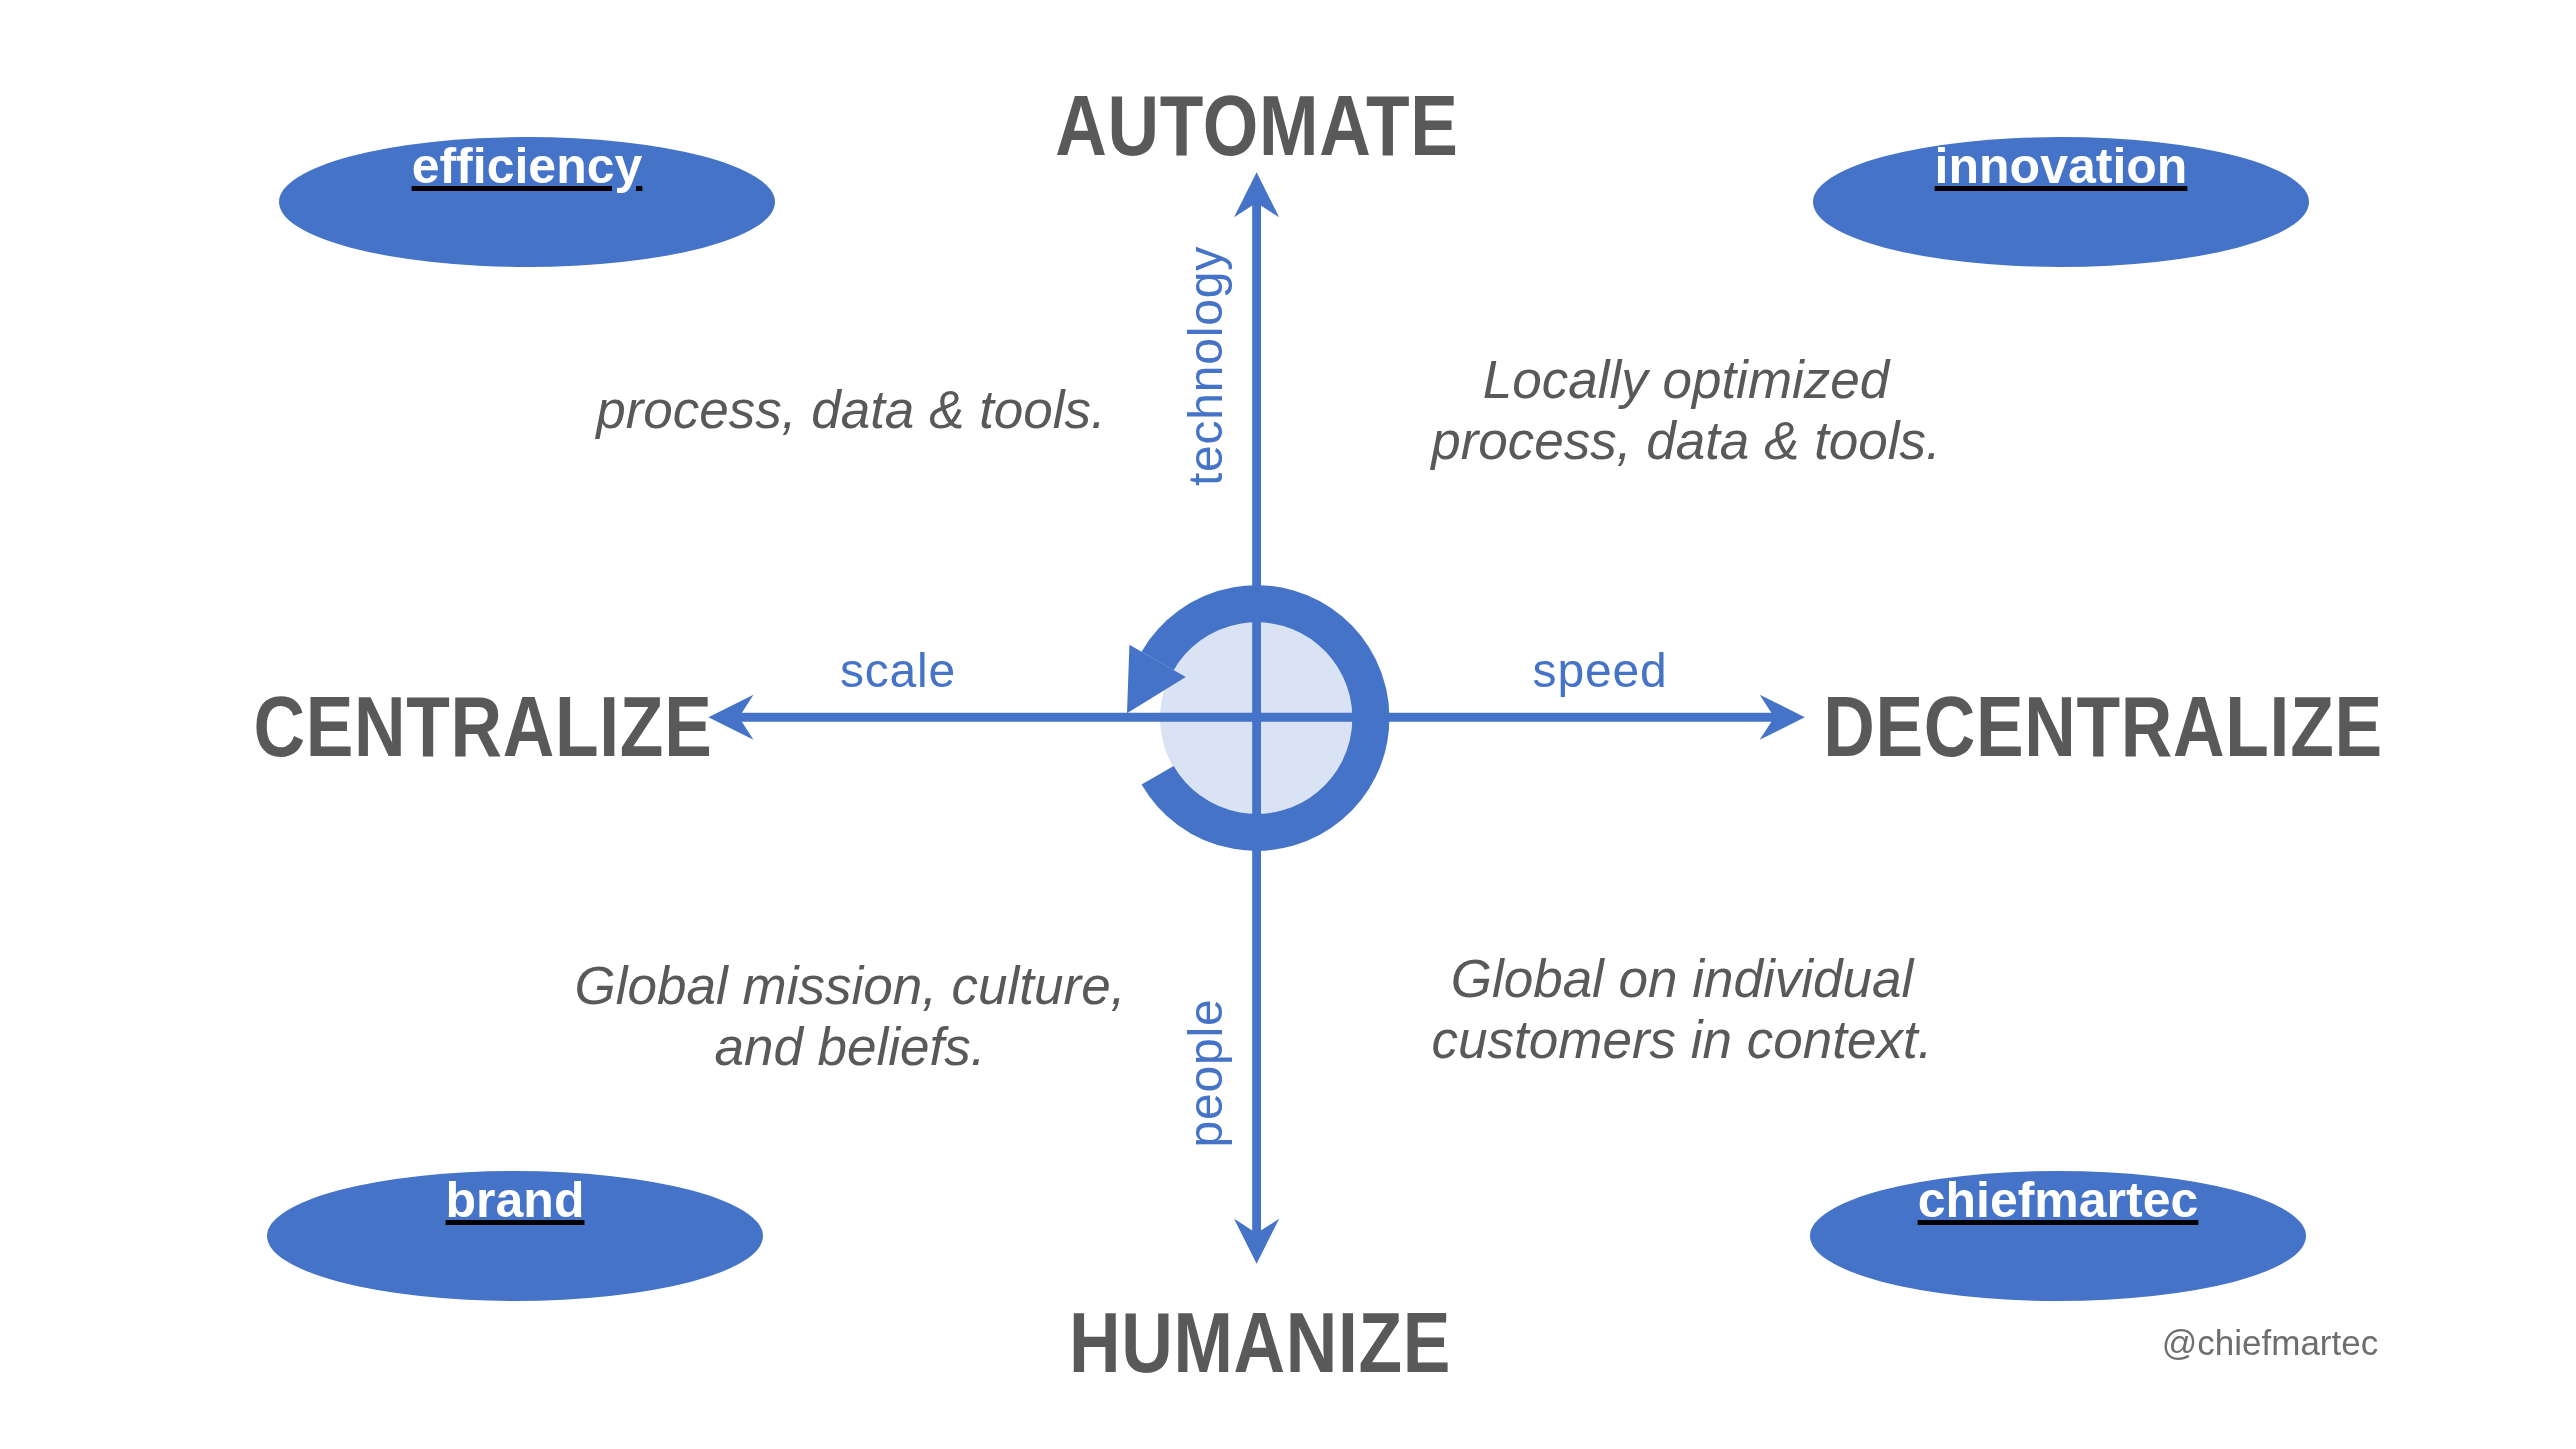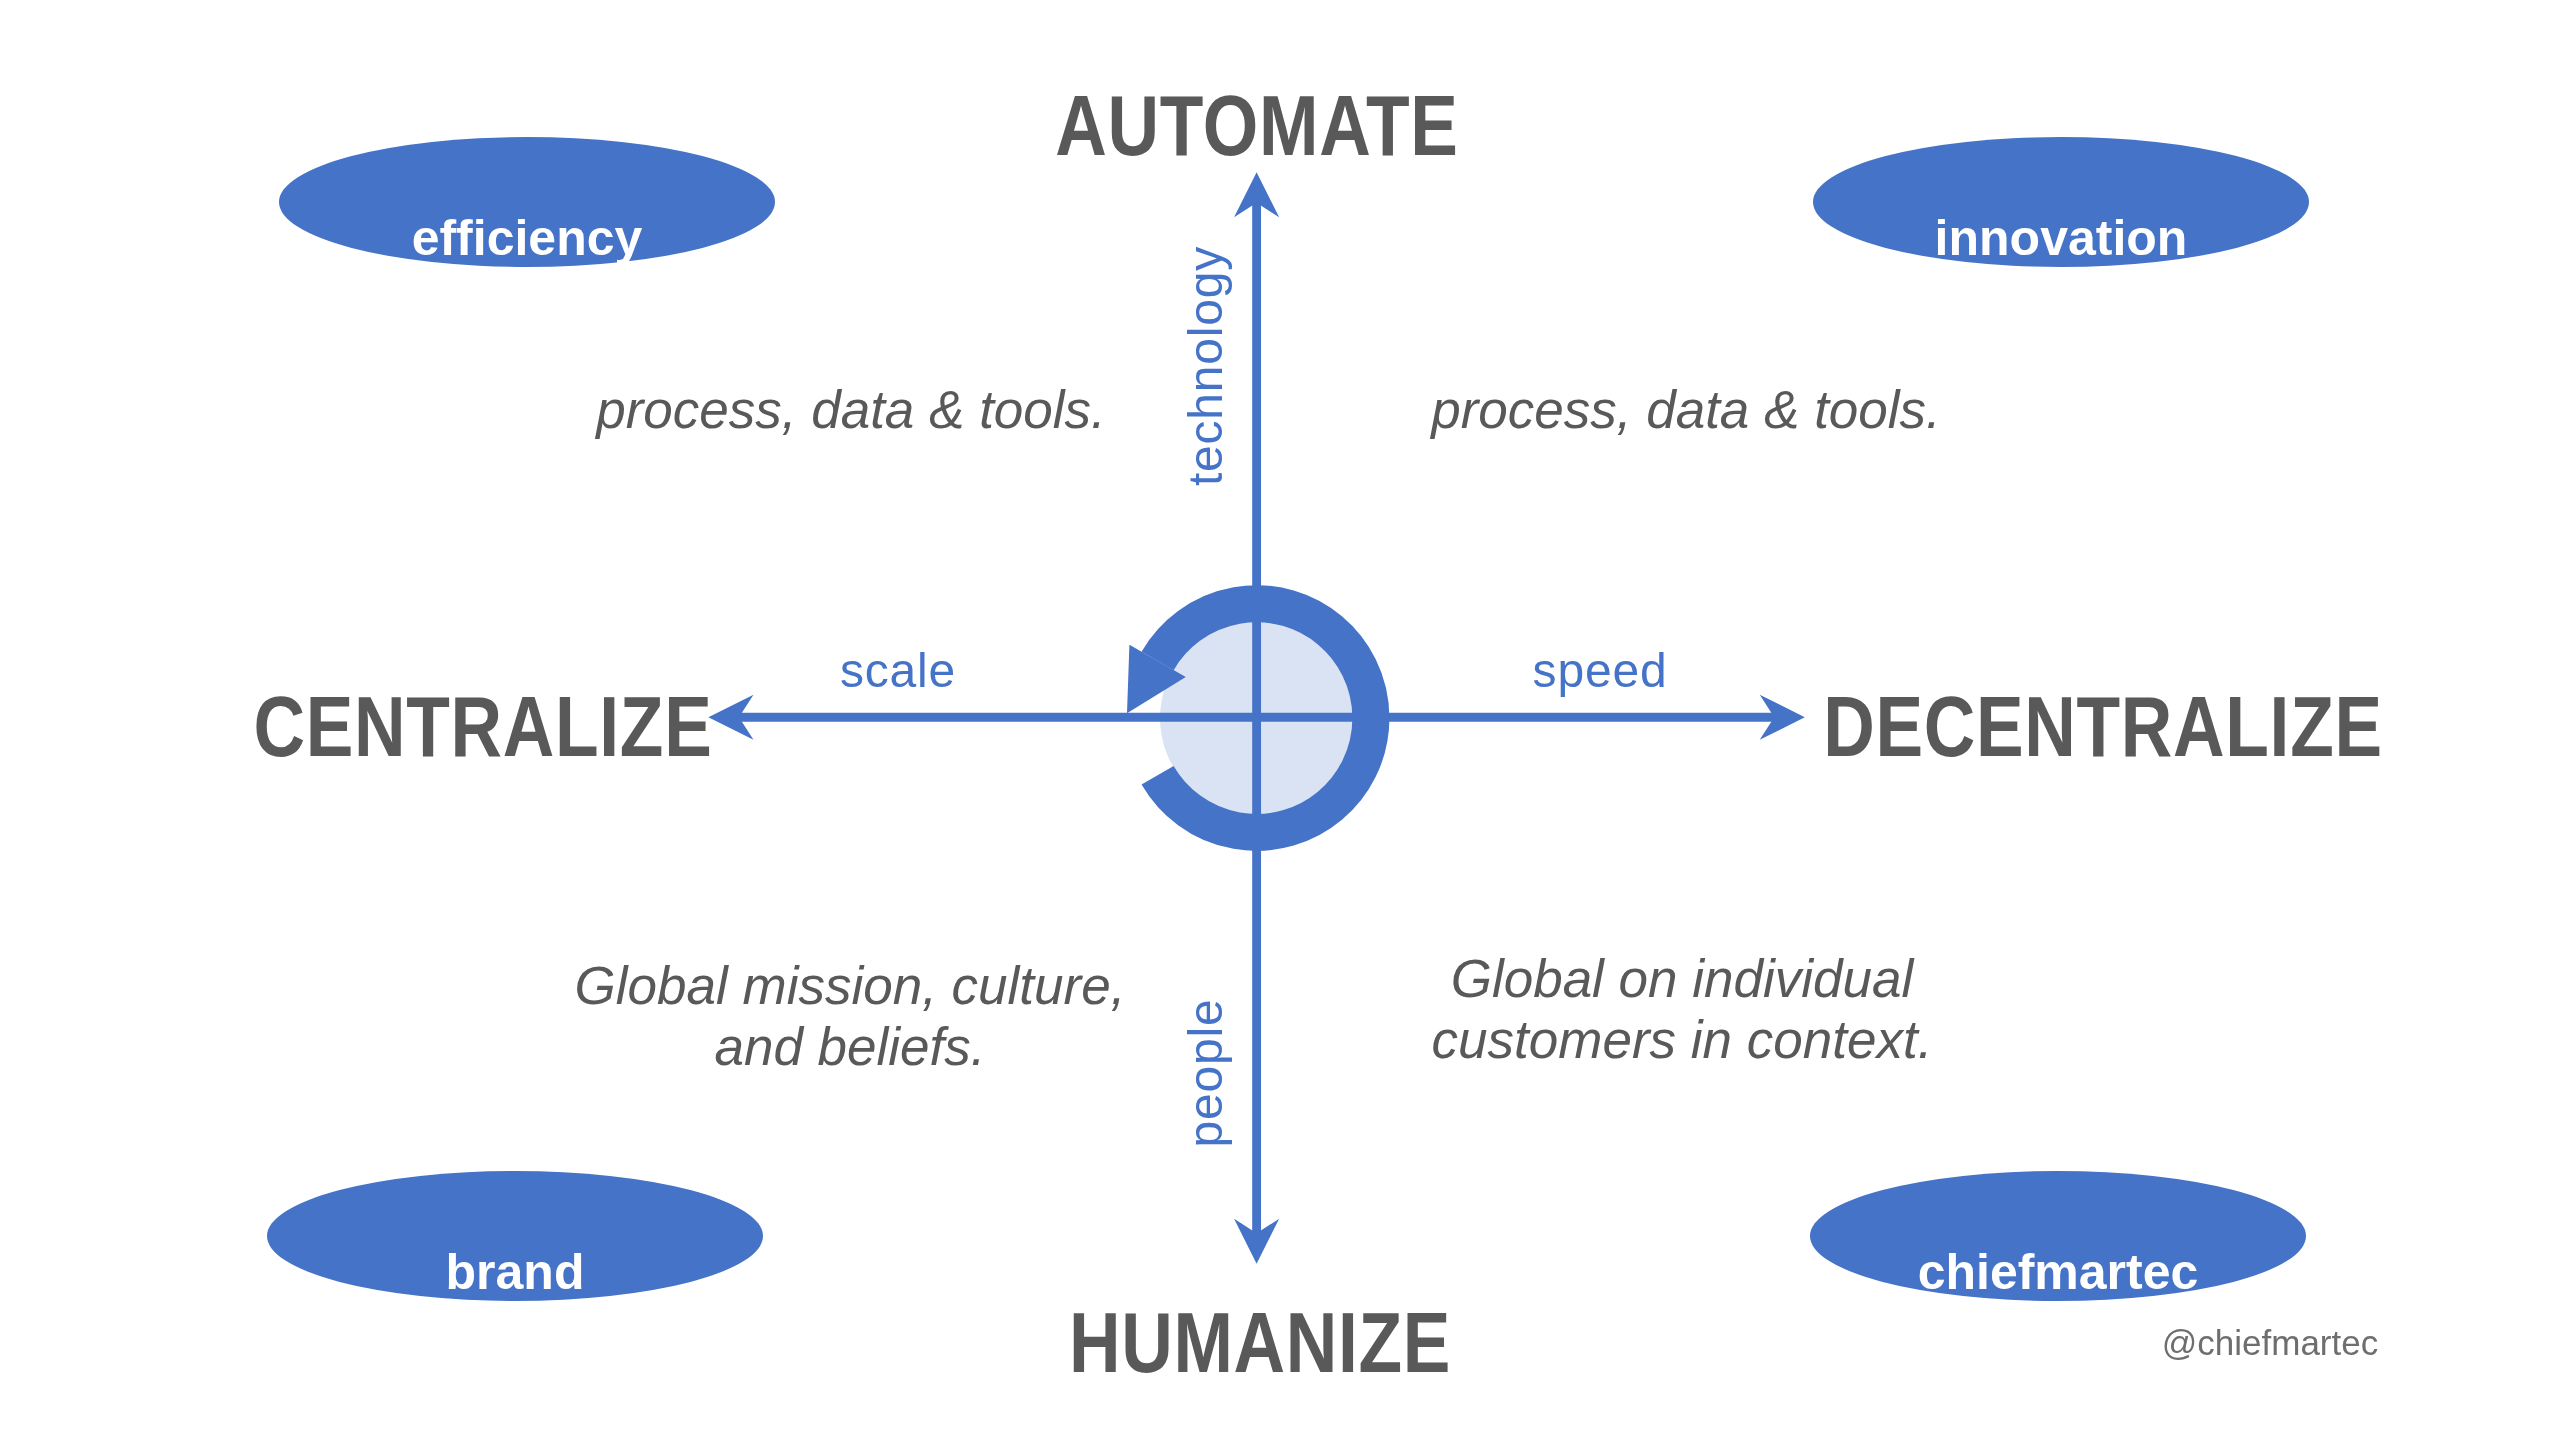--- a/index.html
+++ b/index.html
@@ -32,21 +32,21 @@
     letter-spacing:0.8px;
     color:var(--heading);
     white-space:nowrap;
   }
   .badge{
     position:absolute;
     width:496px;height:130px;
     transform:translate(-50%,-50%);
     background:var(--accent);
     border-radius:50%;
-    display:flex;align-items:flex-end;justify-content:center;
+    display:flex;align-items:flex-start;justify-content:center;text-decoration:underline;
   }
   .badge-label{
     color:var(--badge-text);
     font-size:50px;
     font-weight:bold;
     white-space:nowrap;
   }
   .note{
     position:absolute;
     transform:translate(-50%,-50%);
@@ -122,20 +122,21 @@
     <span class="badge-label">brand</span>
   </div>
   <div class="badge" style="left:2058px;top:1236px">
     <span class="badge-label">chiefmartec</span>
   </div>
 
   <div class="note" style="left:851px;top:410px">
     <div>process, data &amp; tools.</div>
   </div>
   <div class="note" style="left:1686px;top:410px">
+    <div>Locally optimized</div>
     <div>process, data &amp; tools.</div>
   </div>
   <div class="note" style="left:850px;top:1016px">
     <div>Global mission, culture,</div>
     <div>and beliefs.</div>
   </div>
   <div class="note" style="left:1682px;top:1009px">
     <div>Global on individual</div>
     <div>customers in context.</div>
   </div>

